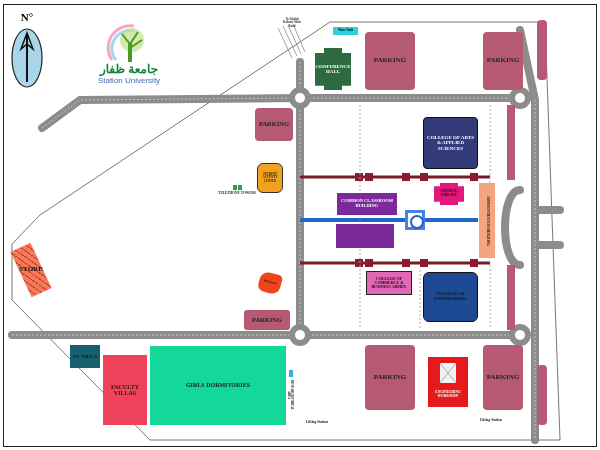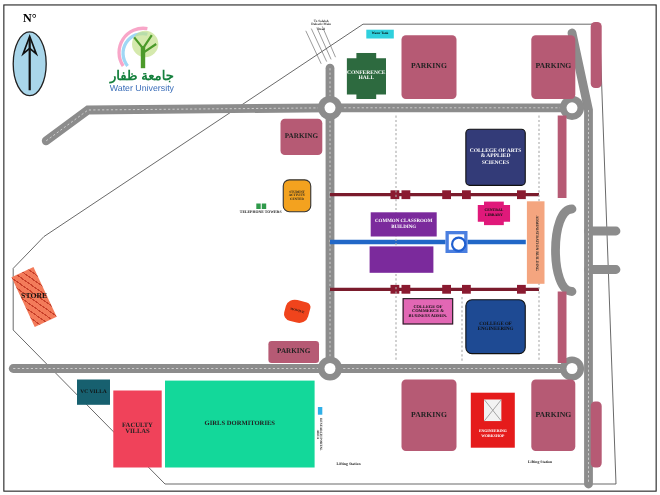--- a/index.html
+++ b/index.html
@@ -103,21 +103,21 @@
   </svg>
 
   <svg style="position:absolute;left:104px;top:22px;" width="50" height="45">
     <path d="M8,38 A22,22 0 0 1 30,4" fill="none" stroke="#f8a6c8" stroke-width="3"></path>
     <path d="M12,38 A18,18 0 0 1 30,9" fill="none" stroke="#9fd7f5" stroke-width="3"></path>
     <circle cx="28" cy="18" r="12" fill="#c3e08a" opacity="0.7"></circle>
     <rect x="24" y="20" width="4" height="20" fill="#4c9a2a"></rect>
     <path d="M26,22 L18,12 M26,22 L34,10 M26,26 L38,18" stroke="#4c9a2a" stroke-width="2"></path>
   </svg>
   <div class="lbl" style="left:98px;top:62px;width:62px;height:14px;font-size:12px;color:#15803d;font-family:Liberation Sans, sans-serif;">جامعة ظفار</div>
-  <div class="lbl" style="left:96px;top:76px;width:66px;height:10px;font-size:8px;color:#3a6db8;font-family:'Liberation Sans',sans-serif;font-weight:normal;">Water University</div>
+  <div class="lbl" style="left:96px;top:76px;width:66px;height:10px;font-size:8px;color:#3a6db8;font-family:'Liberation Sans',sans-serif;font-weight:normal;">Station University</div>
 
   <div class="lbl road-label" style="left:280px;top:17px;width:24px;height:12px;font-size:3px;">To Salalah Dahariz Main Road</div>
 
   <div class="bld" style="left:333px;top:27px;width:25px;height:8px;background:#2fd0dd;">
     <div class="lbl" style="position:absolute;inset:0;font-size:3px;">Water Tank</div>
   </div>
 
   <div class="bld" style="left:315px;top:48px;width:36px;height:42px;background:#2d6a3f;clip-path:polygon(25% 0,75% 0,75% 12%,100% 12%,100% 90%,75% 90%,75% 100%,25% 100%,25% 90%,0 90%,0 12%,25% 12%);">
     <div class="lbl" style="position:absolute;inset:0;font-size:5px;color:#fff;">CONFERENCE HALL</div>
   </div>

